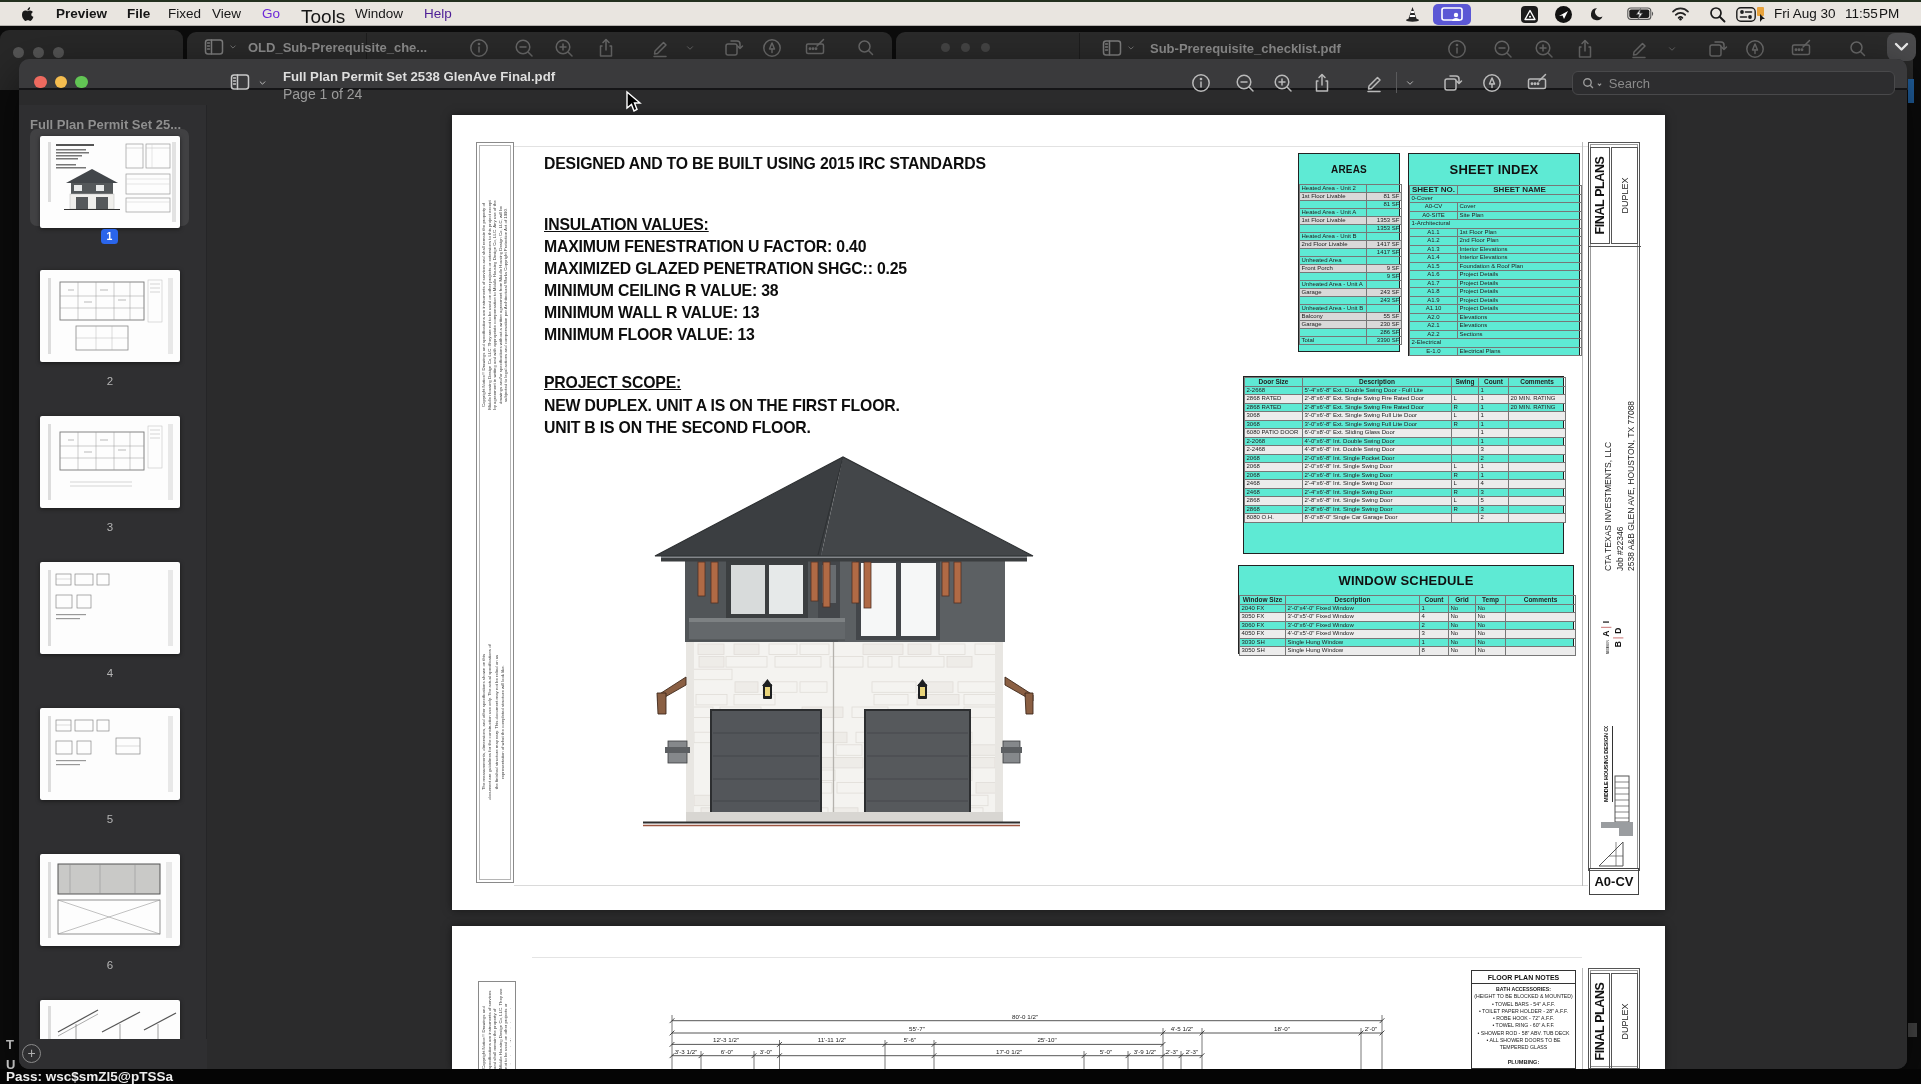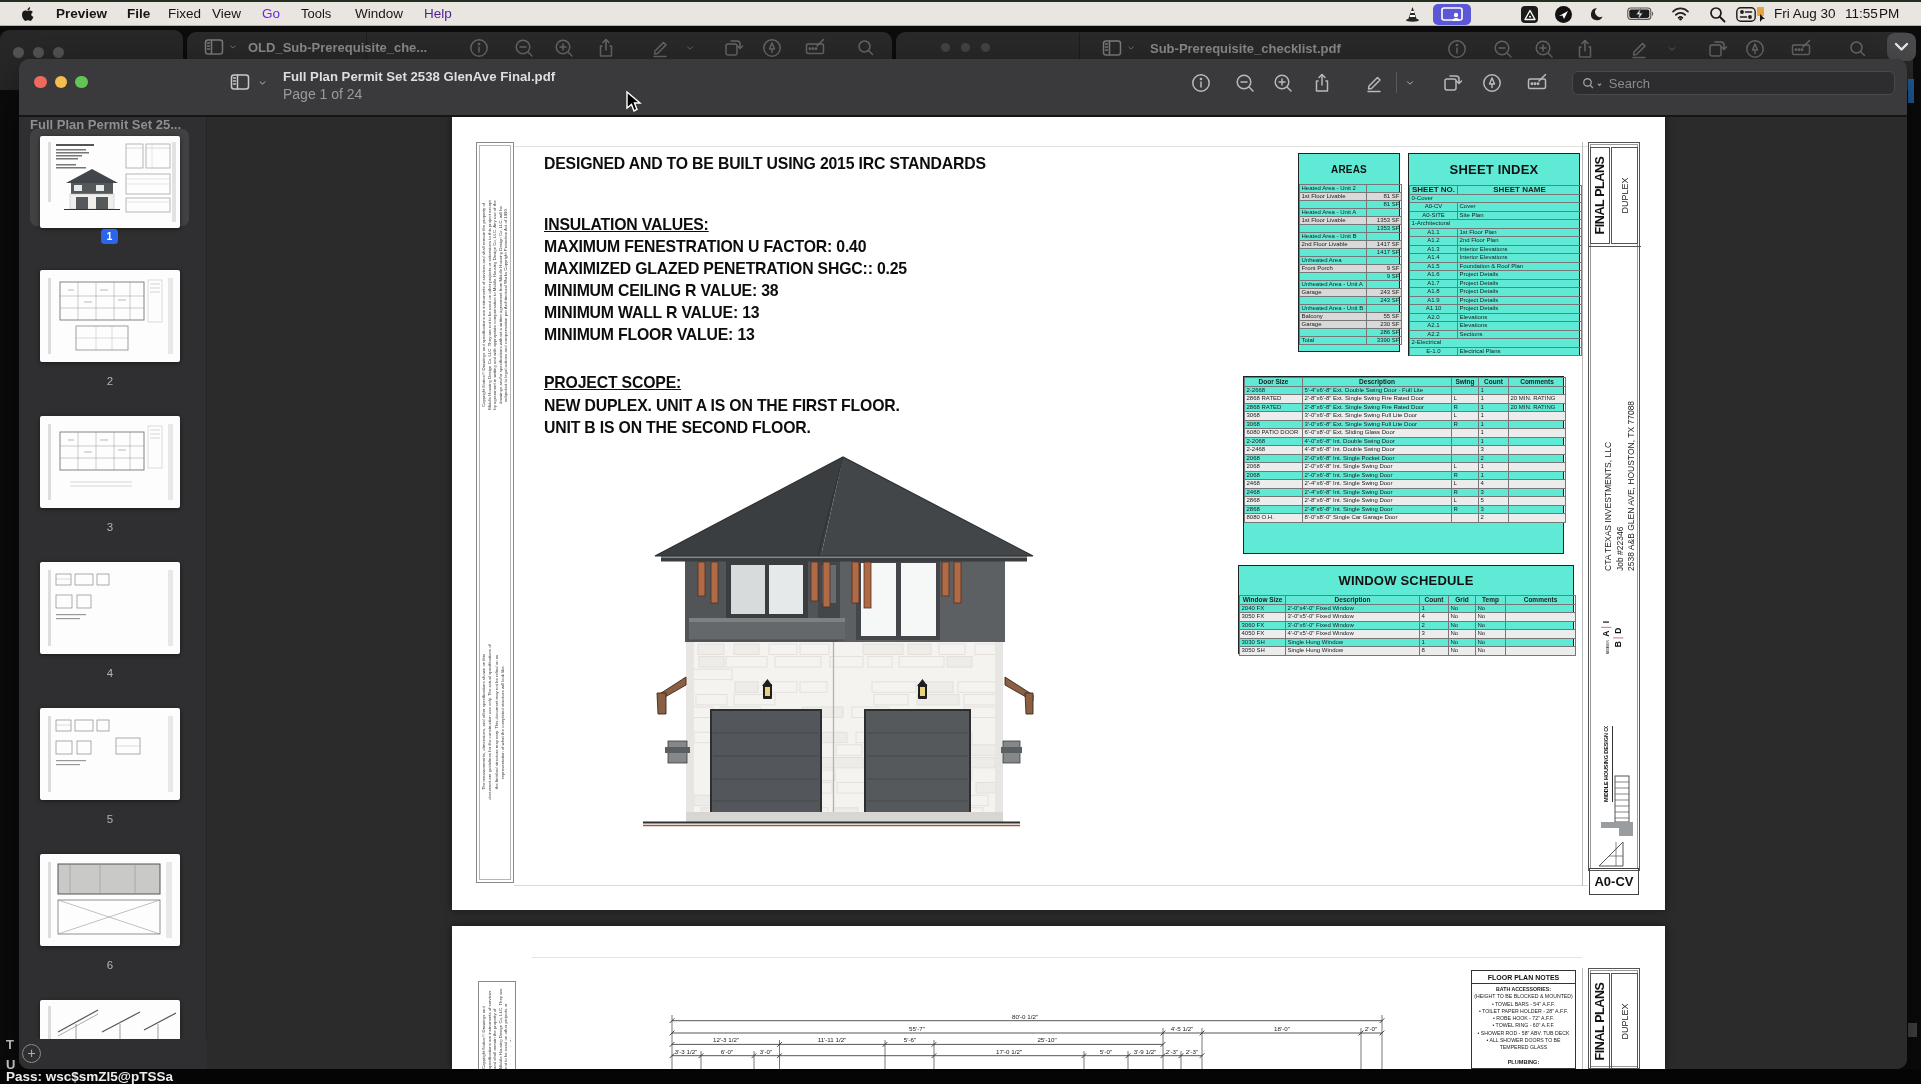--- a/index.html
+++ b/index.html
@@ -1,21 +1,21 @@
 <!DOCTYPE html>
 <html><head><meta charset="utf-8"><style>
 * { margin:0; padding:0; box-sizing:border-box; }
 html,body { width:1921px; height:1084px; overflow:hidden; background:#0c0c0c;
   font-family:"Liberation Sans", sans-serif; }
 #menubar { position:absolute; left:0; top:2px; width:1921px; height:24px; background:#e9e5e0;
   border-bottom:1px solid #b5b2ae; z-index:30; }
 #topstrip { position:absolute; left:0; top:0; width:1921px; height:2px; background:#23301f; z-index:31; }
 #win { position:absolute; left:19px; top:59px; width:1888px; height:1010px; background:#2b2b2c;
   border-radius:10px; overflow:hidden; z-index:10; box-shadow:0 18px 50px rgba(0,0,0,0.65); }
-#titlebar { position:absolute; left:0; top:0; width:1888px; height:58px; background:#3a3a3c;
+#titlebar { position:absolute; left:0; top:0; width:1888px; height:31px; background:#3a3a3c;
   border-bottom:2px solid #151517; z-index:5; }
 #sidebar { position:absolute; left:0; top:46px; width:188px; height:964px; background:#2f2f31;
   border-right:1px solid #252527; z-index:4; }
 .thumb { position:absolute; left:21px; width:140px; height:92px; background:#fdfdfd; border-radius:2px;
   overflow:hidden; box-shadow:0 1px 4px rgba(0,0,0,0.5); }
 #content { position:absolute; left:188px; top:46px; width:1700px; height:964px; background:#2b2b2c; }
 #page1 { position:absolute; left:245px; top:10px; width:1213px; height:795px; background:#fff;
   box-shadow:0 0 8px rgba(0,0,0,0.5); }
 #page2 { position:absolute; left:245px; top:821px; width:1213px; height:143px; background:#fff;
   box-shadow:0 0 8px rgba(0,0,0,0.5); }
@@ -39,21 +39,21 @@
 <div id="topstrip"></div>
 <div id="menubar">
     <svg style="position:absolute;left:20px;top:5px" width="14" height="15" viewBox="0 0 14 15">
       <path fill="#1a1a1a" d="M11.3 7.9c0-1.5.9-2.3 1.6-2.8-.6-.9-1.6-1.4-2.7-1.5-1-.1-2 .6-2.5.6-.5 0-1.4-.6-2.3-.6C3.6 3.6 2 5 2 7.7c0 1.6.6 3.3 1.4 4.4.7 1 1.3 1.9 2.2 1.8.9 0 1.2-.6 2.3-.6 1.1 0 1.4.6 2.3.6.9 0 1.6-.9 2.2-1.9.7-1.1 1-2.2 1-2.3-.1 0-2.1-.8-2.1-1.8zM9.4 2.5c.5-.6.8-1.4.7-2.2-.7 0-1.5.5-2 1.1-.4.5-.8 1.3-.7 2.1.8.1 1.5-.4 2-1z"></path>
     </svg>
     <span style="position:absolute;left:56px;top:4px;font-size:13.5px;font-weight:700;color:#161616">Preview</span>
     <span style="position:absolute;left:127px;top:4px;font-size:13.5px;font-weight:700;color:#161616">File</span>
     <span style="position:absolute;left:168px;top:4px;font-size:13.5px;font-weight:400;color:#161616">Fixed</span>
     <span style="position:absolute;left:212px;top:4px;font-size:13.5px;font-weight:400;color:#161616">View</span>
     <span style="position:absolute;left:262px;top:4px;font-size:13.5px;font-weight:400;color:#6d28d9">Go</span>
-    <span style="position:absolute;left:301px;top:4px;font-size:13px;font-weight:400;color:#161616">Tools</span>
+    <span style="position:absolute;left:301px;top:4px;font-size:19px;font-weight:400;color:#161616">Tools</span>
     <span style="position:absolute;left:355px;top:4px;font-size:13.5px;font-weight:400;color:#161616">Window</span>
     <span style="position:absolute;left:424px;top:4px;font-size:13.5px;font-weight:400;color:#4c1d95">Help</span>
     <svg style="position:absolute;left:1404px;top:4px" width="17" height="17" viewBox="0 0 17 17">
       <polygon points="8.5,1 13,14 4,14" fill="#262626"></polygon>
       <polygon points="7.2,5 9.8,5 10.3,7 6.7,7" fill="#fff"></polygon>
       <polygon points="6.2,9 10.8,9 11.3,11 5.7,11" fill="#fff"></polygon>
       <ellipse cx="8.5" cy="14.2" rx="6.5" ry="1.6" fill="#262626"></ellipse>
     </svg>
     <div style="position:absolute;left:1433px;top:2px;width:38px;height:21px;background:#5b57d5;border-radius:5px">
       <svg style="position:absolute;left:8px;top:3px" width="22" height="16" viewBox="0 0 22 16">

